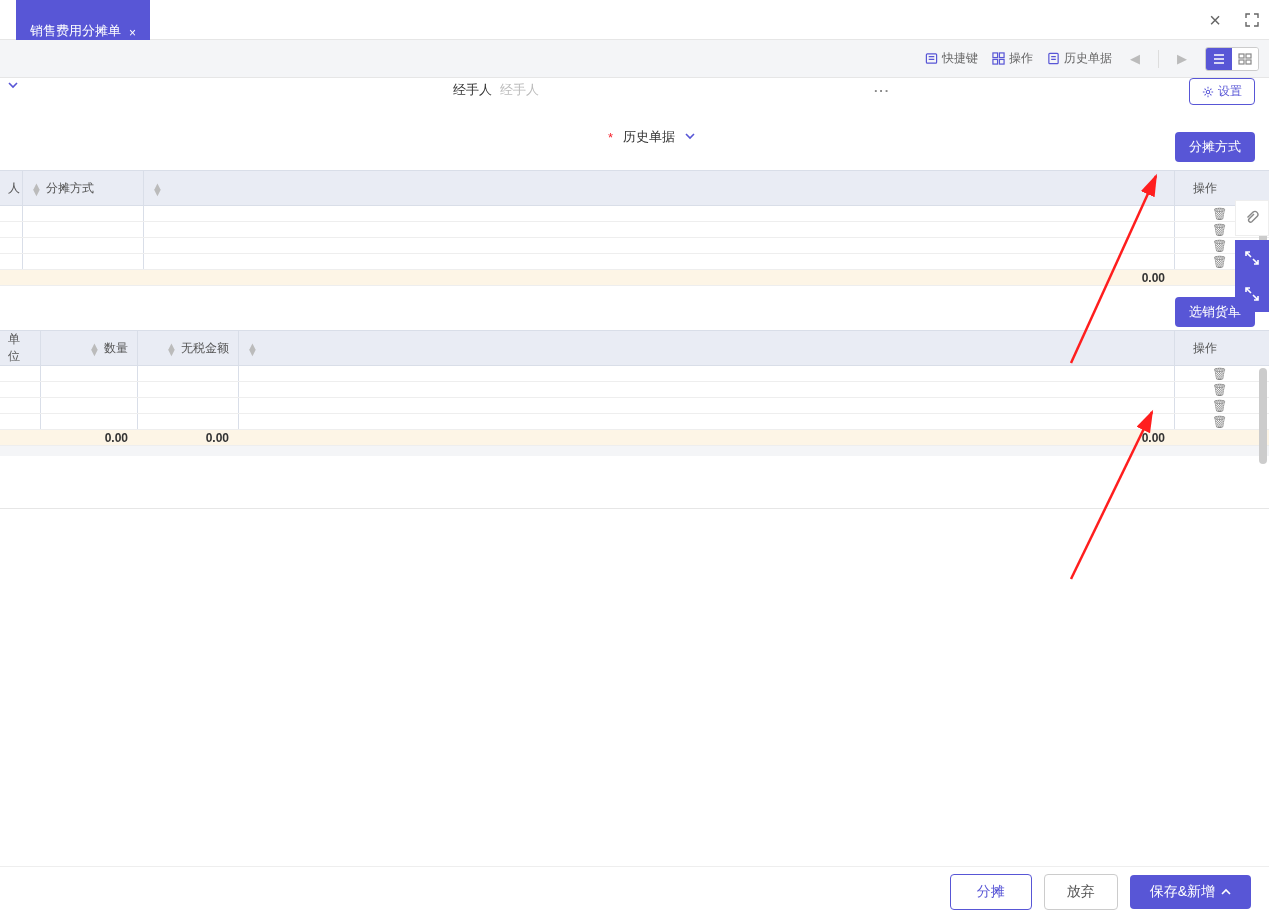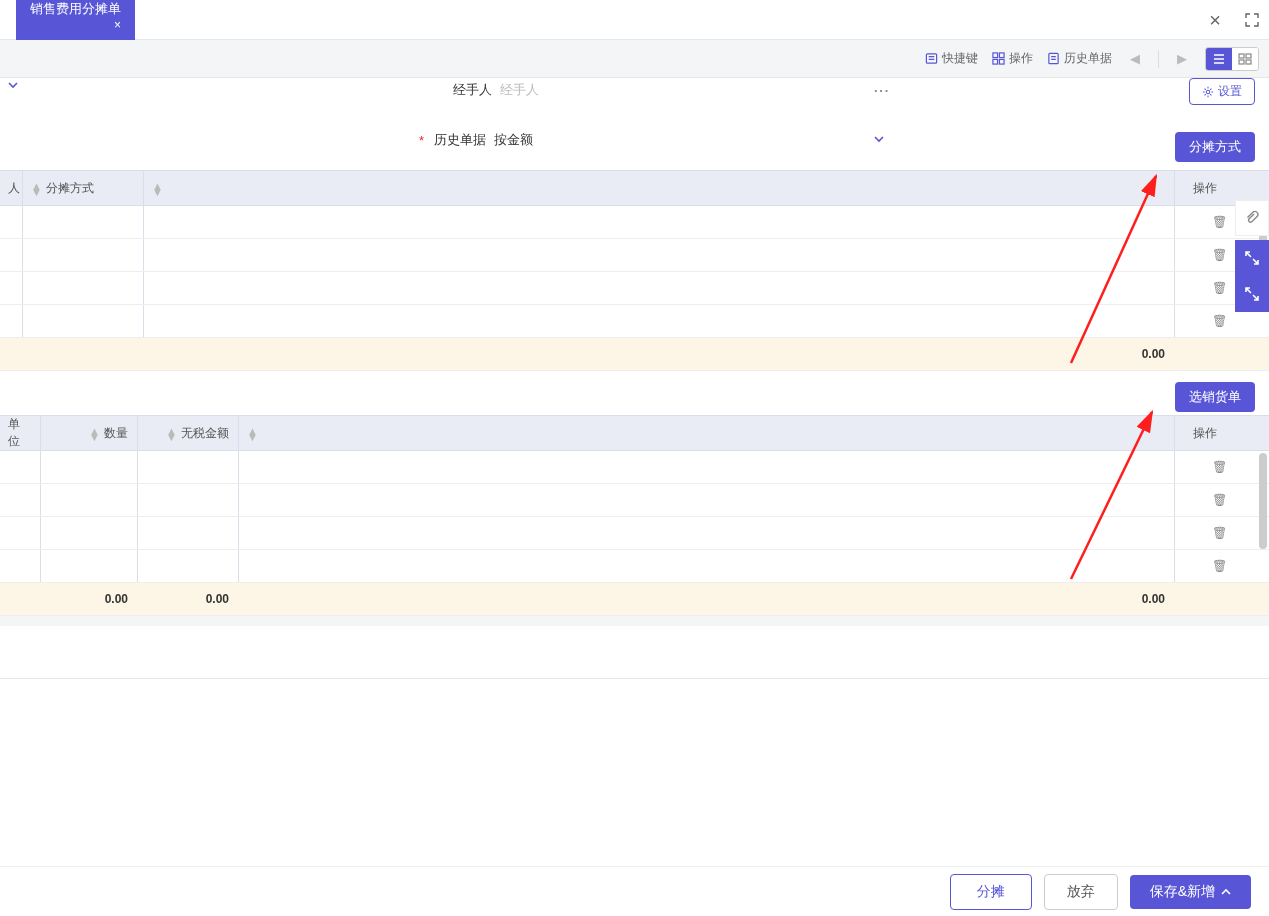--- a/index.html
+++ b/index.html
@@ -1,20 +1,20 @@
 <!DOCTYPE html>
 <html><head>
 <meta charset="utf-8">
 <style>
   * { box-sizing: border-box; margin: 0; padding: 0; }
   html, body { width: 1269px; height: 916px; font-family: "Microsoft YaHei", Arial, sans-serif; font-size: 13px; color: #333; background: #fff; overflow: hidden; }
   
   
   .tabbar { height: 40px; background: #fff; border-bottom: 1px solid #e6e6e6; display: flex; align-items: stretch; padding-left: 16px; position: relative; }
-  .tab { background: #5856d6; color: #fff; padding: 0 14px; display: flex; align-items: flex-end; font-size: 13px; height: 40px; flex-direction: column; }
+  .tab { background: #5856d6; color: #fff; padding: 0 14px; display: flex; align-items: flex-end; font-size: 13px; height: 40px; }
   .tab-close { margin-left: 8px; font-size: 12px; cursor: pointer; }
   .tab-right { position: absolute; right: 8px; top: 0; height: 40px; display: flex; align-items: center; gap: 12px; }
   .win-close { width: 32px; height: 32px; display: flex; align-items: center; justify-content: center; font-size: 20px; color: #666; cursor: pointer; }
   .expand-icon { width: 18px; height: 18px; display: flex; align-items: center; justify-content: center; color: #666; cursor: pointer; }
   
   
   .toolbar { height: 38px; background: #f4f5f7; display: flex; align-items: center; justify-content: flex-end; padding: 0 10px; gap: 14px; font-size: 12px; color: #666; border-bottom: 1px solid #e6e6e6; }
   .tb-item { display: flex; align-items: center; gap: 4px; cursor: pointer; }
   .tb-sep { width: 1px; height: 18px; background: #ddd; }
   .nav-arrow { color: #bbb; font-size: 13px; padding: 0 4px; cursor: pointer; }
@@ -35,21 +35,21 @@
   
   .dummy-chev { position: absolute; left: 6px; color: #5856d6; font-size: 16px; }
   
   
   .section-btns { height: 44px; display: flex; align-items: center; justify-content: flex-end; padding: 0 14px 2px 14px; }
   .primary-btn { background: #5856d6; color: #fff; border: none; border-radius: 4px; padding: 6px 14px; font-size: 13px; cursor: pointer; }
   
   
   .tbl-wrap { position: relative; margin: 0 0 0 0; }
   .tbl-header { display: flex; background: #e9ecf4; height: 36px; align-items: center; border-top: 1px solid #d9dee8; border-bottom: 1px solid #d9dee8; }
-  .tbl-row { display: flex; height: 33px; align-items: center; border-bottom: 1px solid #eee; background: #fff; }
+  .tbl-row { display: flex; height: 16px; align-items: center; border-bottom: 1px solid #eee; background: #fff; }
   .tbl-row.total { background: #fdf5e6; font-weight: bold; }
   .cell { padding: 0 8px; display: flex; align-items: center; height: 100%; border-right: 1px solid transparent; font-size: 12px; }
   .tbl-header .cell { color: #555; }
   .sort-ic { color: #bbb; font-size: 11px; margin-right: 4px; line-height: 8px; display: inline-flex; flex-direction: column; }
   .sort-ic span { display: block; height: 6px; }
   .op-col { width: 80px; text-align: left; padding-left: 18px; }
   .del-ic { color: #999; cursor: pointer; font-size: 13px; display:inline-flex; align-items:center; justify-content:center; width:100%;}
   .info-ic { color: #999; font-size: 11px; margin-left: 4px; border: 1px solid #bbb; border-radius: 50%; width: 12px; height: 12px; display: inline-flex; align-items: center; justify-content: center; font-style: normal; }
   
   .mid-gap { height: 10px; background: #f4f5f7; }
@@ -150,21 +150,20 @@
       </svg>
   </span>
   <div class="f-group" style="margin-left:80px;">
     <span class="f-label">经手人</span>
     <input class="f-input" placeholder="经手人" style="">
     <span class="f-dots">···</span>
   </div>
   <div class="f-group" style="margin-left:36px;">
     <span class="f-req">*</span>
     <span class="f-label">历史单据</span>
-    <input class="f-input" style="width: 370px;" value="按金额">
     <span class="f-chev">
       <svg width="14" height="14" viewBox="0 0 14 14" stroke="#5856d6" stroke-width="1.6" fill="none">
           <path d="M3 5l4 4 4-4"></path>
         </svg>
     </span>
   </div>
   <div class="settings-btn">
     <svg width="12" height="12" viewBox="0 0 14 14" stroke="#5856d6" fill="none" stroke-width="1.2">
         <circle cx="7" cy="7" r="2"></circle>
         <path d="M7 1v2M7 11v2M1 7h2M11 7h2M3 3l1.4 1.4M9.6 9.6L11 11M11 3L9.6 4.4M4.4 9.6L3 11"></path>

